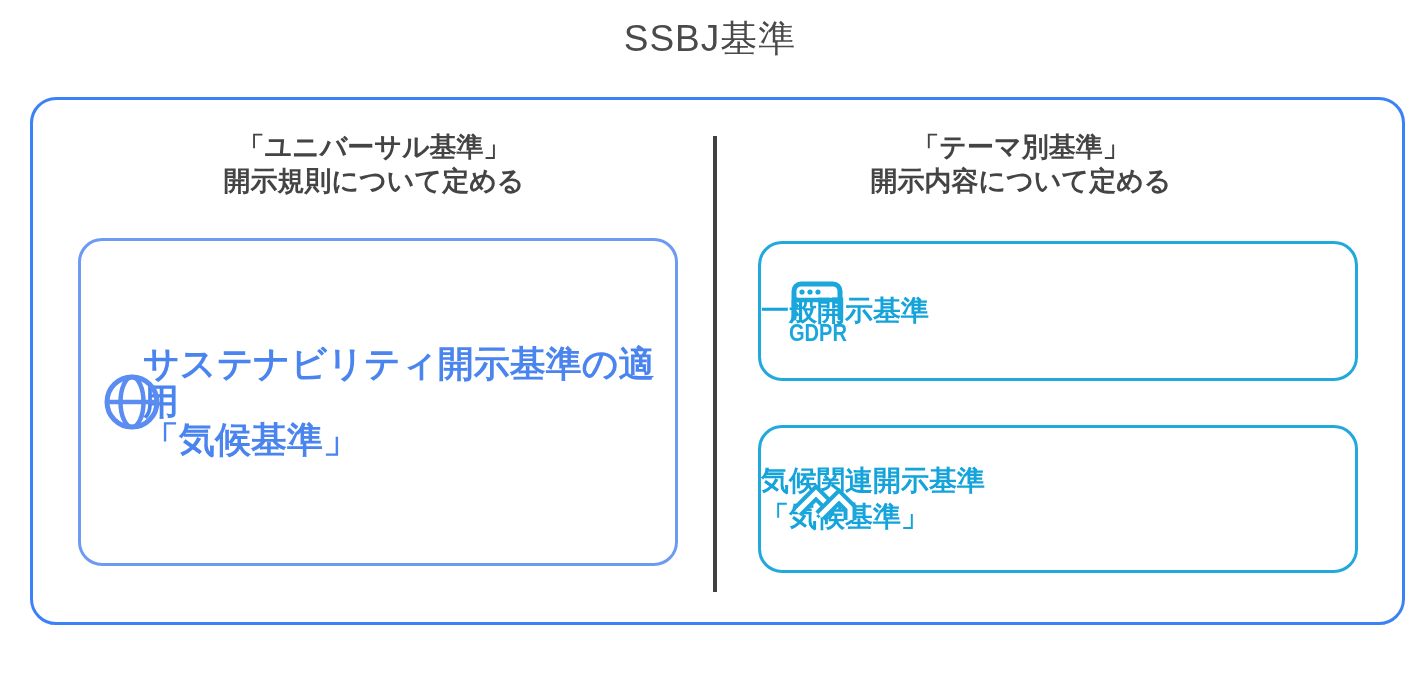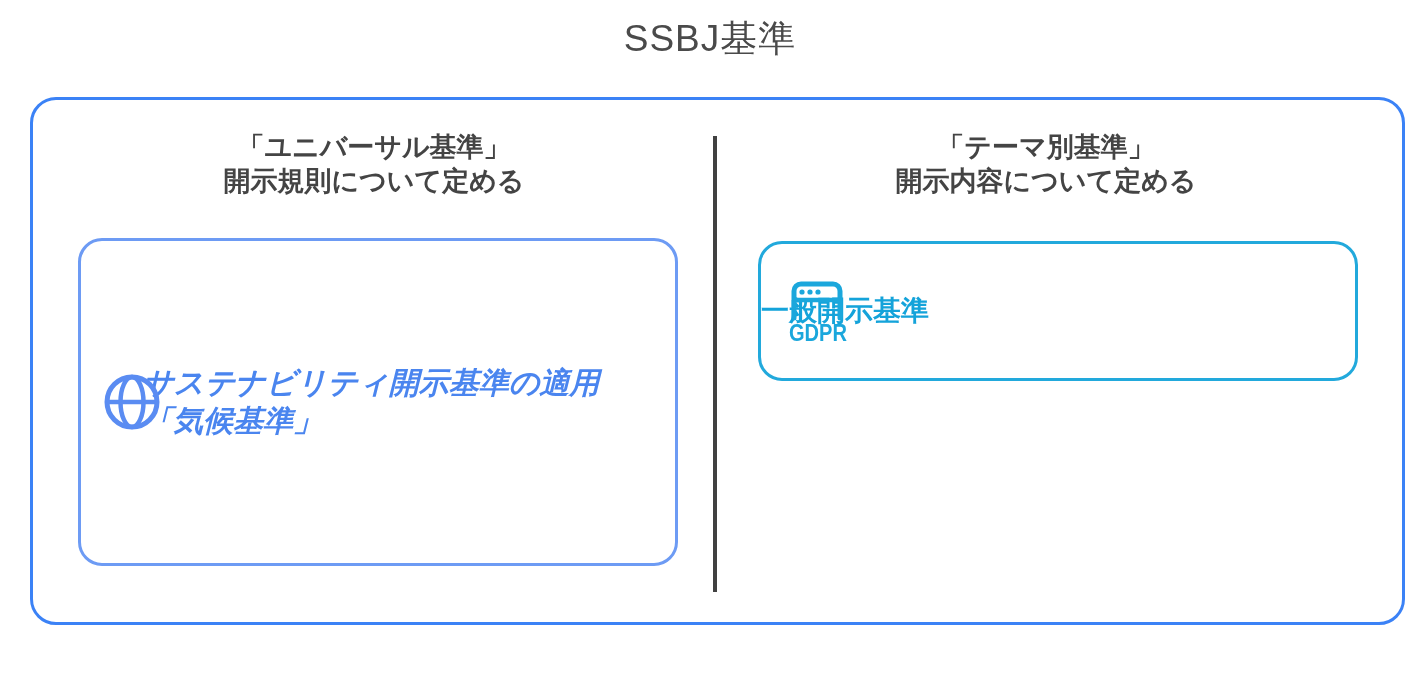--- a/index.html
+++ b/index.html
@@ -19,21 +19,21 @@
   }
   .divider{
     position:absolute;left:680px;top:36px;width:4px;height:456px;
     background:#414141;
   }
   .col-heading{
     position:absolute;top:30px;text-align:center;
     font-size:27px;line-height:34px;font-weight:bold;color:#444444;
   }
   .col-heading.left{left:0;width:682px;}
-  .col-heading.right{left:709px;width:608px;}
+  .col-heading.right{left:684px;width:608px;}
   .card{
     position:absolute;background:#ffffff;box-sizing:border-box;
   }
   .card.blue{
     left:45px;top:138px;width:600px;height:328px;
     border:3px solid #6d9bf4;border-radius:24px;
     display:flex;align-items:center;
   }
   .card.cyan{
     left:725px;top:141px;width:600px;height:140px;
@@ -45,21 +45,21 @@
     position:absolute;top:50%;transform:translateY(-50%);
     display:block;
   }
   .card.blue .card-icon{left:22px;}
   .card.cyan .card-icon{left:26px;}
   .card-text{
     width:100%;text-align:left;font-weight:bold;
   }
   .card.blue .card-text{
     padding-left:62px;padding-right:10px;
-    font-size:30px;line-height:38px;color:#4a85ef;font-style:italic;
+    font-size:36px;line-height:38px;color:#4a85ef;
   }
   .card.cyan .card-text{
     font-size:28px;line-height:36px;color:#14a3da;
   }
 </style>
 </head>
 <body>
 
 <div class="title">SSBJ基準</div>
 
@@ -96,14 +96,26 @@
       <circle cx="15" cy="14" r="2.6" fill="#1ba7dc"></circle>
       <circle cx="23" cy="14" r="2.6" fill="#1ba7dc"></circle>
       <circle cx="31" cy="14" r="2.6" fill="#1ba7dc"></circle>
       <text x="2" y="63" font-family="Liberation Sans, sans-serif" font-size="24" font-weight="bold" fill="#1ba7dc" textLength="58" lengthAdjust="spacingAndGlyphs">GDPR</text>
     </svg>
     <div class="card-text">
       <div>一般開示基準</div>
     </div>
   </div>
 
+  <div class="card cyan second">
+    <svg class="card-icon" width="82" height="72" viewBox="0 0 82 72" fill="none">
+      <polyline points="10,49 29,30 41,42" stroke="#1ba7dc" stroke-width="13" stroke-linejoin="miter"></polyline>
+      <polyline points="10,49 29,30 41,42" stroke="#ffffff" stroke-width="5" stroke-linejoin="miter"></polyline>
+      <polyline points="33,53 52,34 63,45 63,57" stroke="#1ba7dc" stroke-width="13" stroke-linejoin="miter"></polyline>
+      <polyline points="33,53 52,34 63,45 63,57" stroke="#ffffff" stroke-width="5" stroke-linejoin="miter"></polyline>
+    </svg>
+    <div class="card-text">
+      <div>気候関連開示基準</div>
+      <div>「気候基準」</div>
+    </div>
+  </div>
 
 </div>
 
 </body></html>

